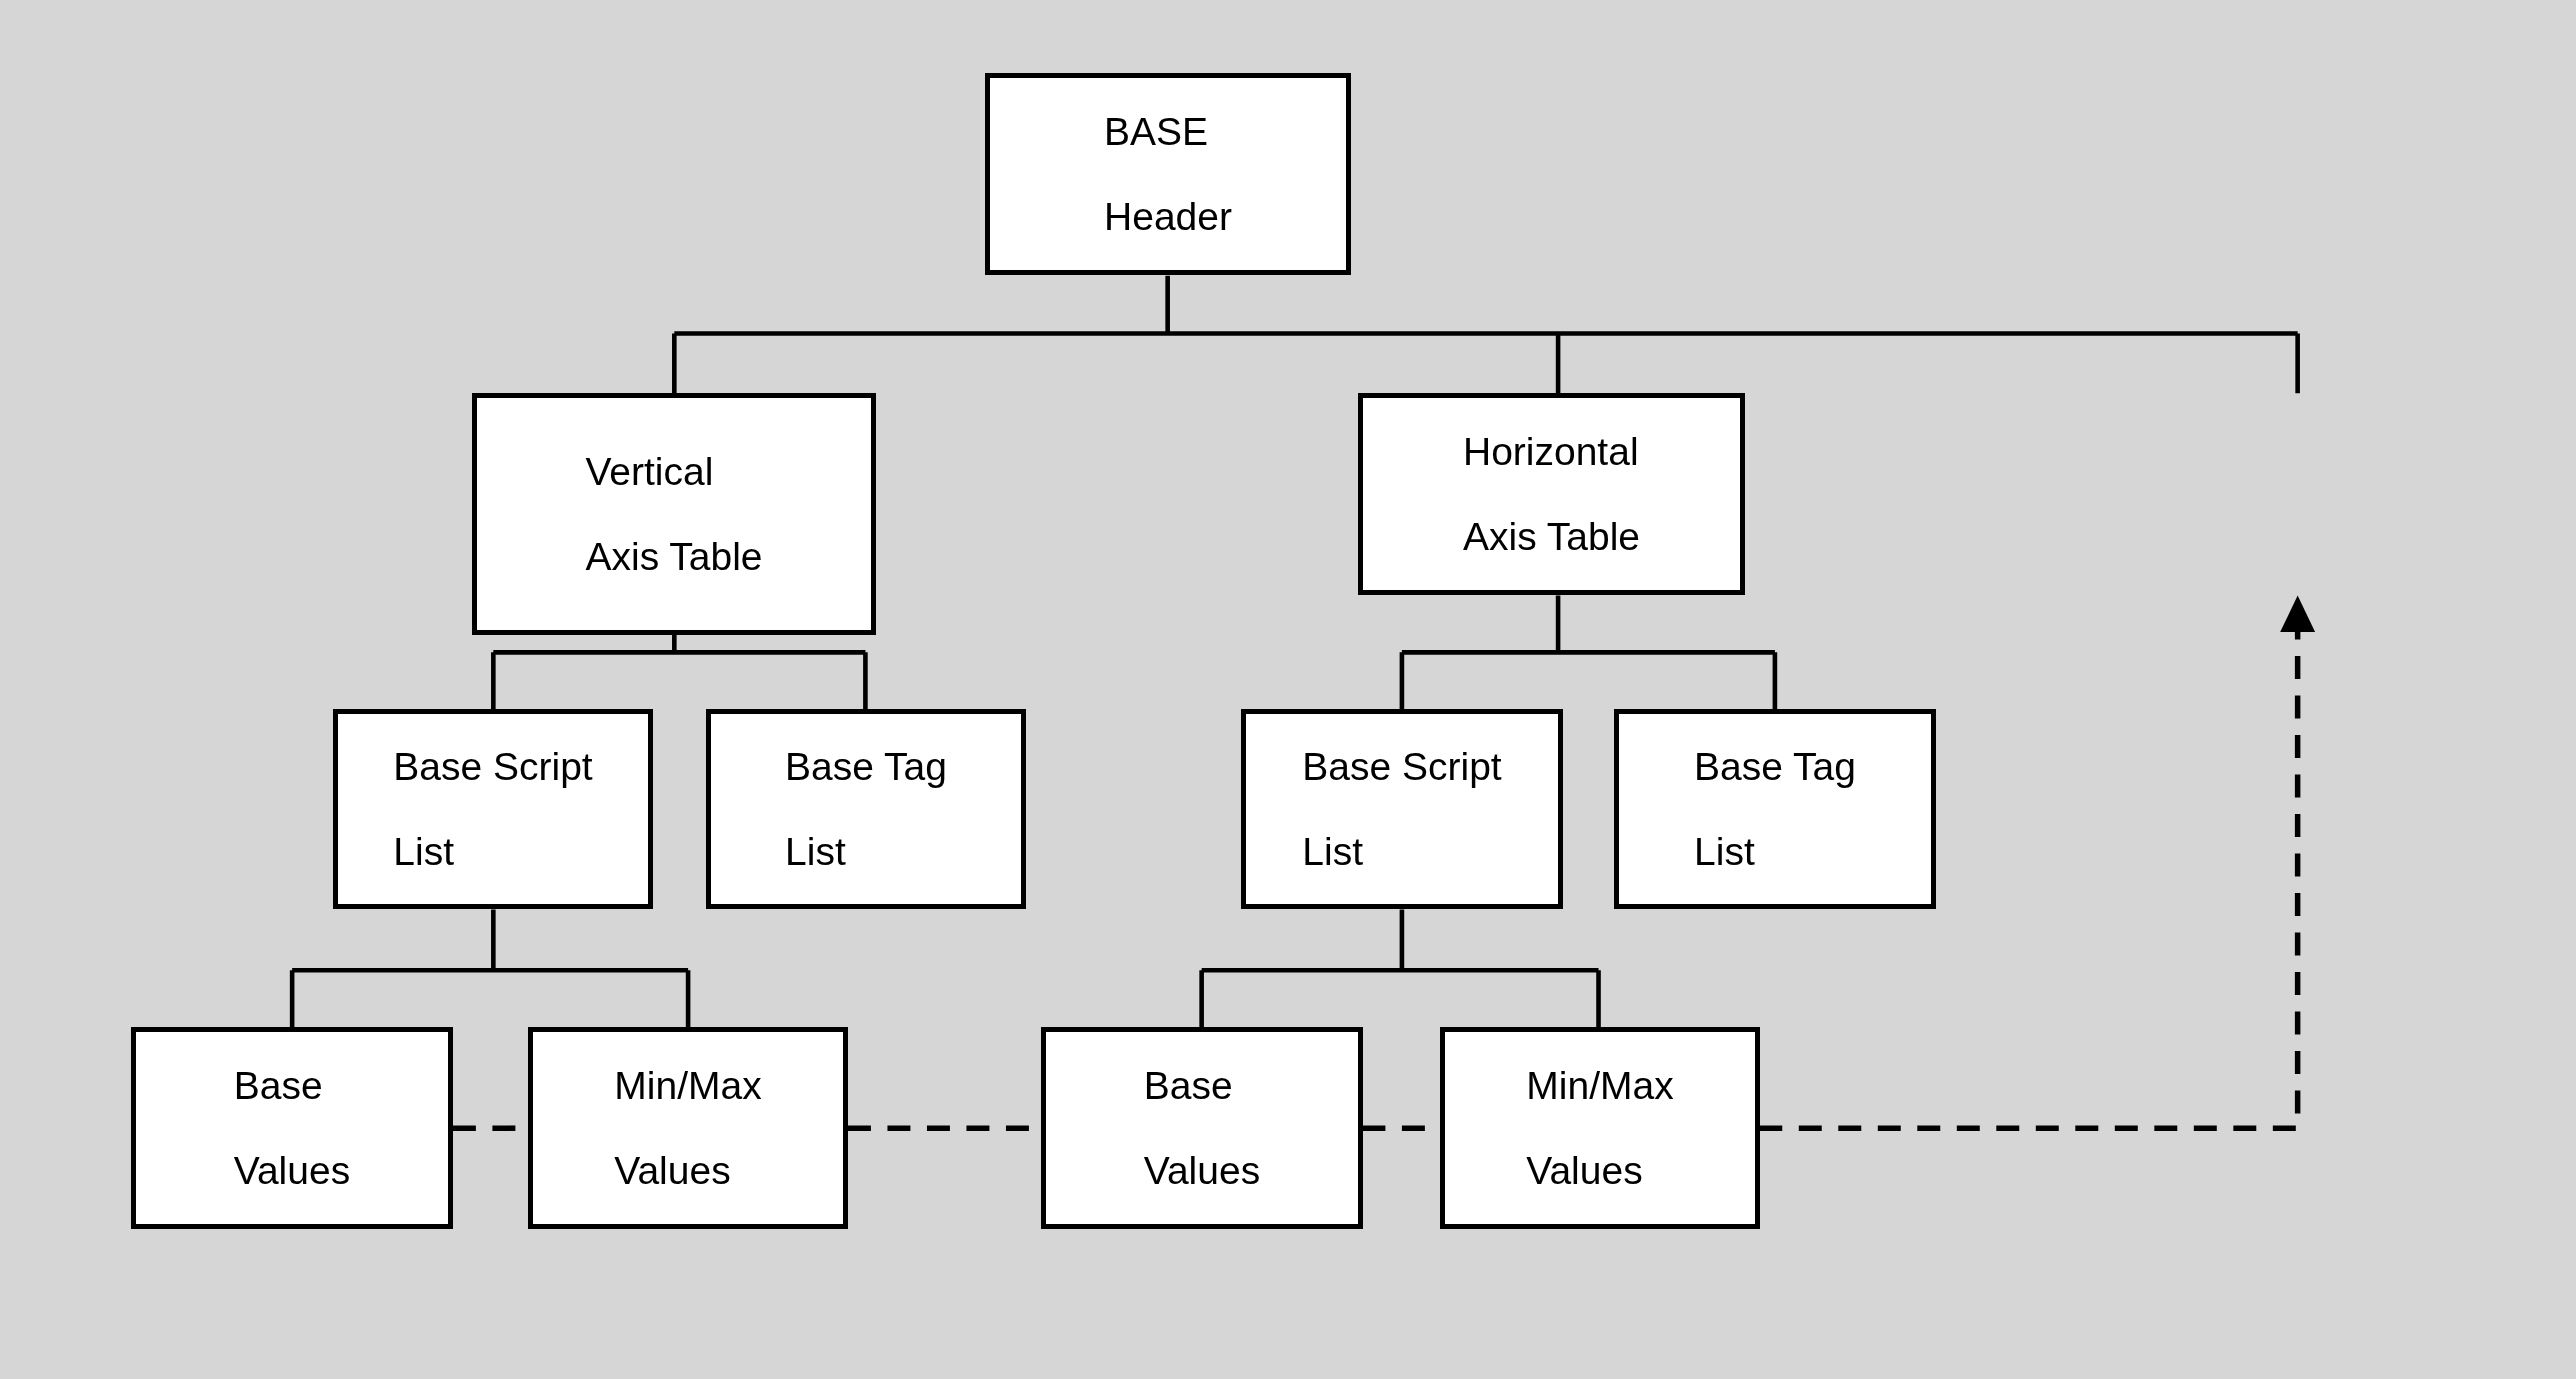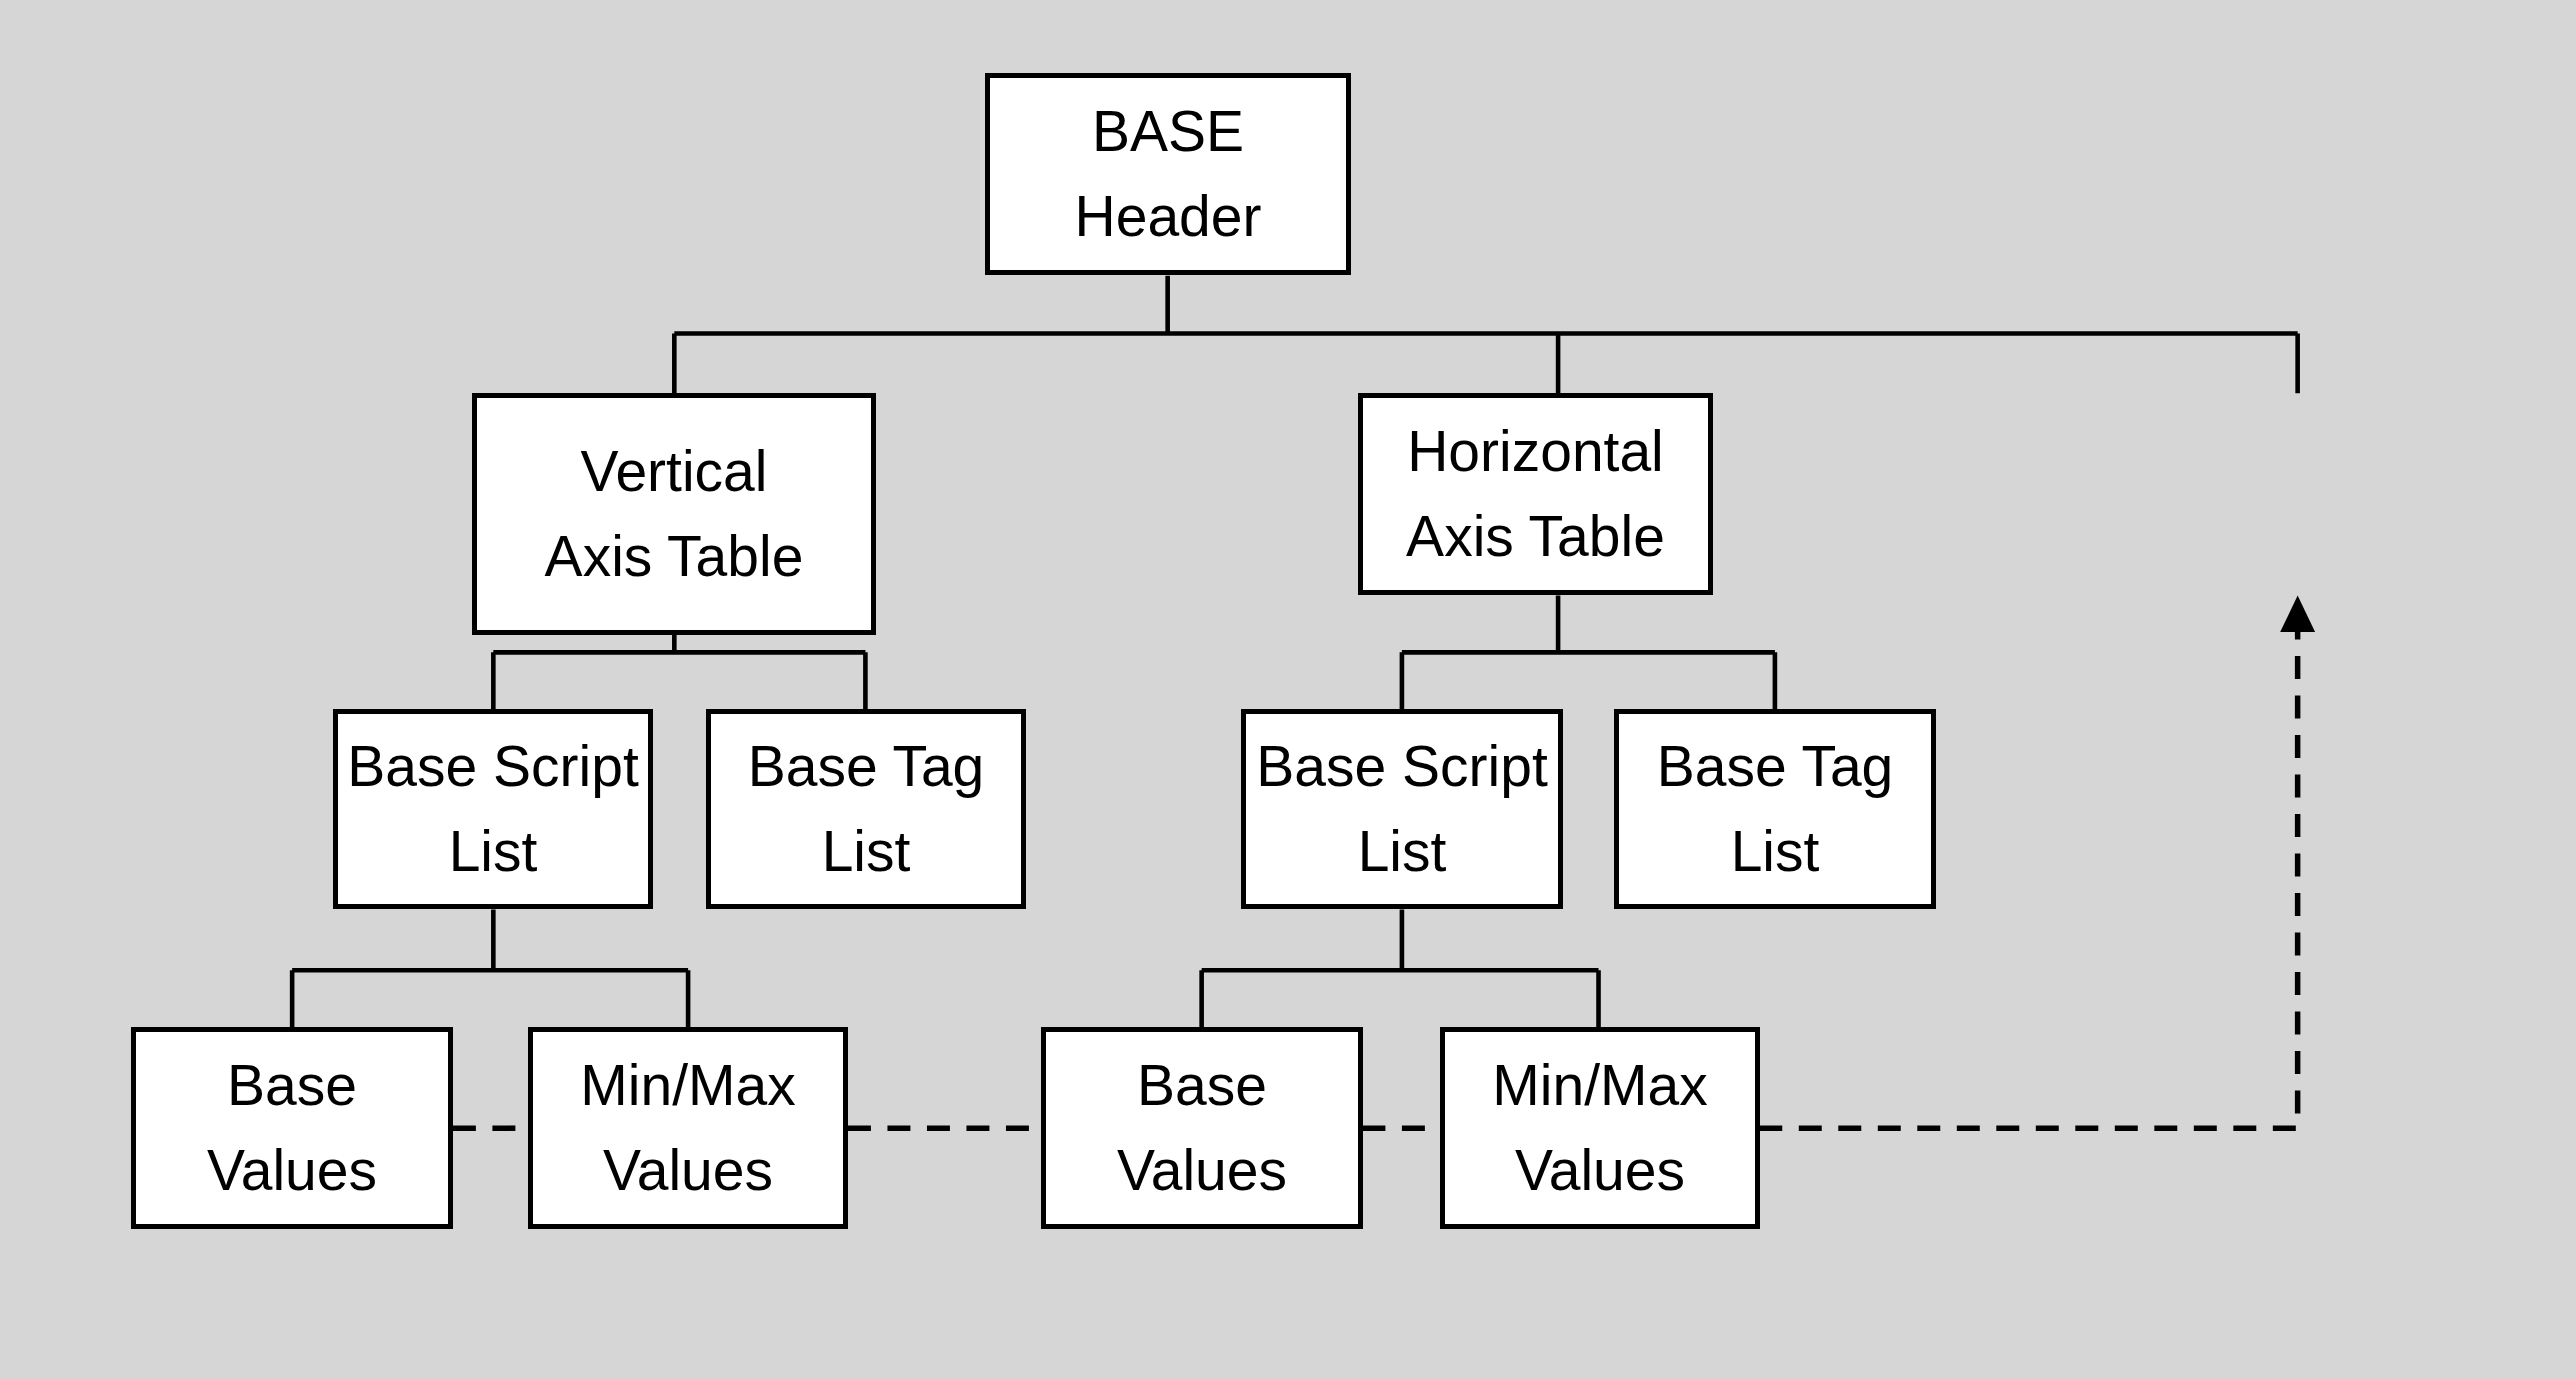--- a/index.html
+++ b/index.html
@@ -19,22 +19,22 @@
   .wires{position:absolute;left:0;top:0;}
   .node{
     position:absolute;
     box-sizing:border-box;
     background:var(--node-fill);
     border:5.5px solid var(--line);
     display:flex;align-items:center;justify-content:center;
   }
   .node .label{
     white-space:pre-line;
-    text-align:center;
-    font-size:57px;
+    text-align:left;
+    font-size:39px;
     line-height:85px;
     color:var(--line);
   }
 </style>
 </head>
 <body>
 
 <div class="canvas">
 
   <svg class="wires" width="2576" height="1380" viewBox="0 0 2804 1502">
@@ -58,21 +58,21 @@
 
   <div class="node" style="left:985px;top:73px;width:366px;height:202px">
     <span class="label">BASE
 Header</span>
   </div>
 
   <div class="node" style="left:472px;top:393px;width:404px;height:242px">
     <span class="label">Vertical
 Axis Table</span>
   </div>
-  <div class="node" style="left:1358px;top:393px;width:355px;height:202px">
+  <div class="node" style="left:1358px;top:393px;width:387px;height:202px">
     <span class="label">Horizontal
 Axis Table</span>
   </div>
 
   <div class="node" style="left:333px;top:709px;width:320px;height:200px">
     <span class="label">Base Script
 List</span>
   </div>
   <div class="node" style="left:706px;top:709px;width:320px;height:200px">
     <span class="label">Base Tag

